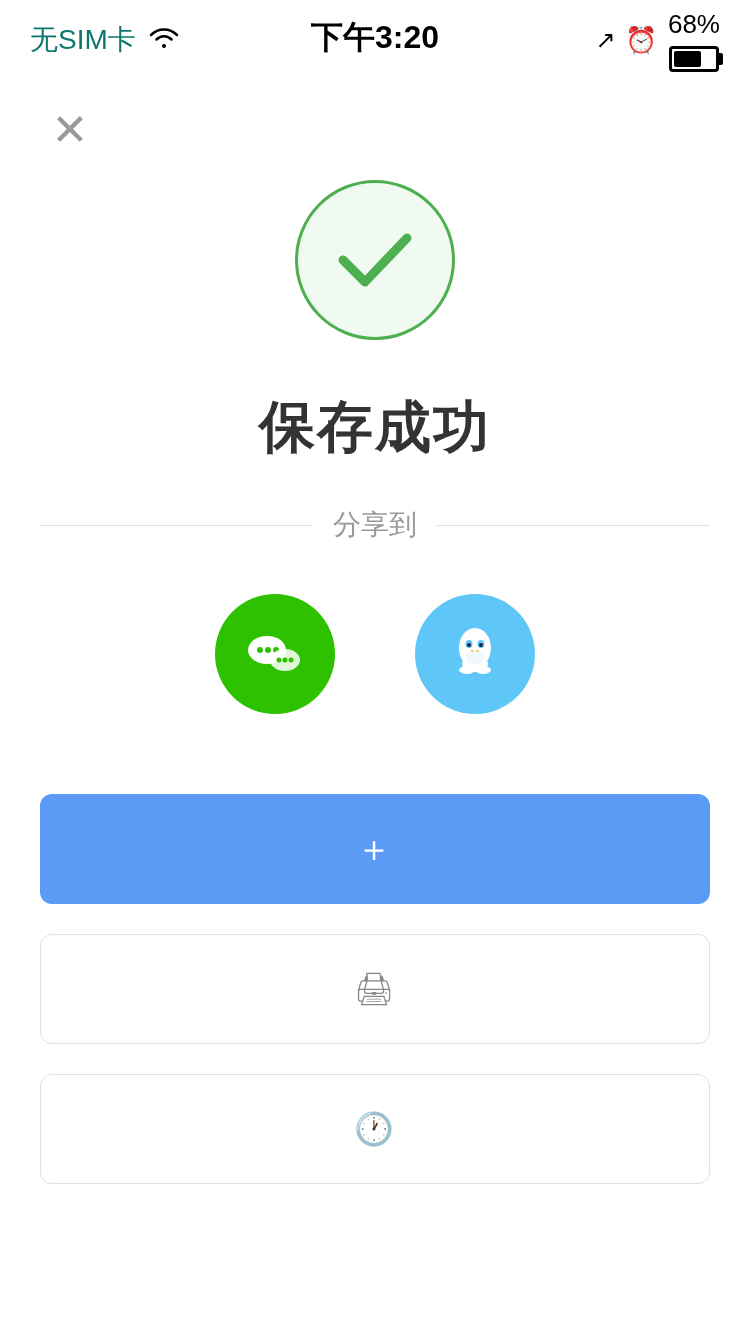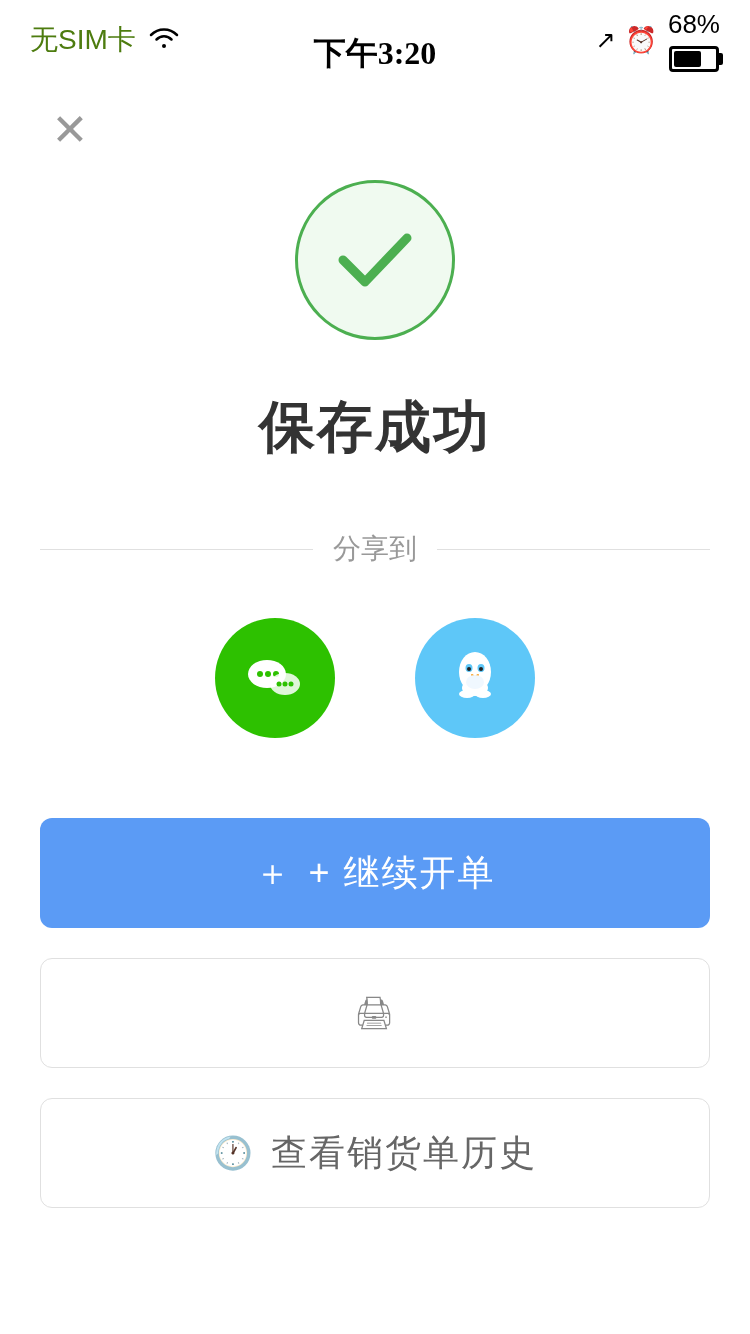--- a/index.html
+++ b/index.html
@@ -25,33 +25,32 @@
       justify-content: space-between;
       padding: 0 30px;
       flex-shrink: 0;
     }
 
     .status-left {
       display: flex;
       align-items: center;
       gap: 12px;
       font-size: 28px;
-      color: #4d7c0f;
+      color: #0f766e;
       font-weight: 500;
     }
 
     .status-center {
       font-size: 32px;
       font-weight: 600;
       color: #000;
       position: absolute;
       left: 50%;
       transform: translateX(-50%);
-      top: 32px;
-      font-family: Liberation Serif, serif;
+      top: 16px;
     }
 
     .status-right {
       display: flex;
       align-items: center;
       gap: 10px;
       font-size: 26px;
       color: #000;
     }
 
@@ -148,21 +147,21 @@
     .success-title {
       margin-top: 50px;
       font-size: 56px;
       font-weight: 700;
       color: #333;
       letter-spacing: 2px;
     }
 
     
     .share-section {
-      margin-top: 64px;
+      margin-top: 40px;
       width: 100%;
       display: flex;
       flex-direction: column;
       align-items: center;
     }
 
     .share-divider-row {
       width: 100%;
       display: flex;
       align-items: center;
@@ -365,27 +364,25 @@
           <ellipse cx="36" cy="40" rx="9" ry="7" fill="#F0F8FF"></ellipse>
         </svg>
       </div>
     </div>
   </div>
 
   <div class="actions-section">
 
     <button class="btn-primary">
       <span class="btn-icon">＋</span>
-      <span>+ 继续开单</span>
     </button>
 
     <button class="btn-secondary">
       <span class="btn-icon" style="color:#888;">🖨</span>
     </button>
 
     <button class="btn-secondary history-btn">
       <span class="btn-icon" style="color:#aaa;">🕐</span>
-      <span>查看销货单历史</span>
     </button>
 
   </div>
 
 </div>
 
 </body></html>

